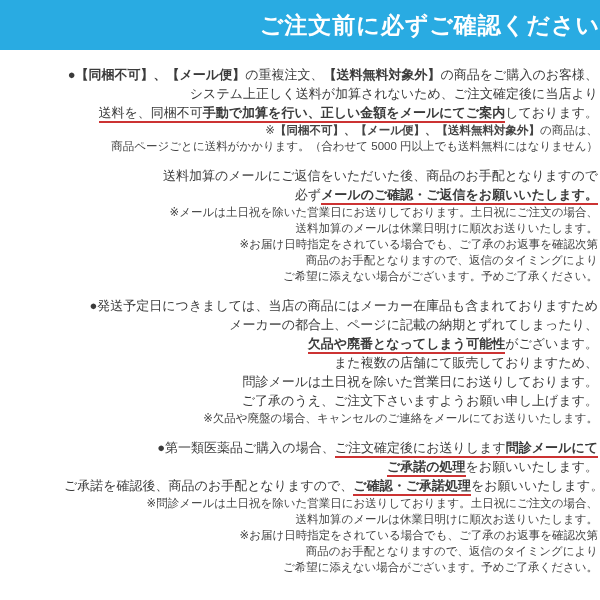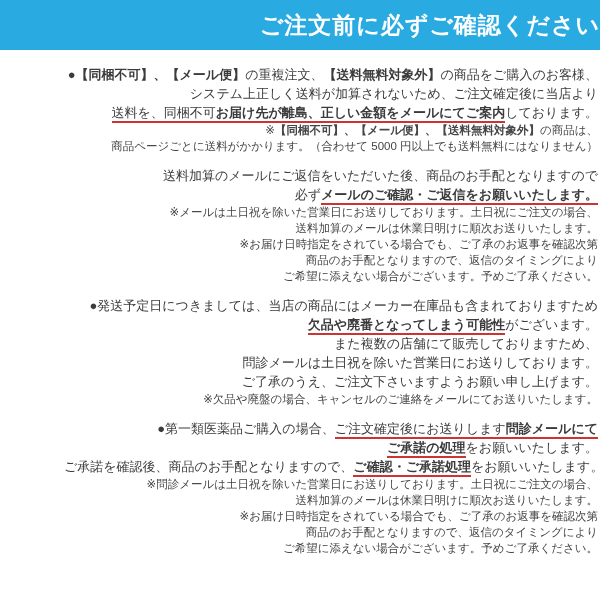--- a/index.html
+++ b/index.html
@@ -27,35 +27,36 @@
 <body style="color: rgb(59, 59, 59);">
 
 <div class="header" style="background: rgb(41, 171, 226); color: rgb(255, 255, 255);">
   <span>ご注文前に必ずご確認ください</span>
 </div>
 
 <div class="content">
     <div class="block">
       <div class="line main"><span class="b ">●【同梱不可】、【メール便】</span><span class="">の重複注文、</span><span class="b ">【送料無料対象外】</span><span class="">の商品をご購入のお客様、</span></div>
       <div class="line main"><span class="">システム上正しく送料が加算されないため、ご注文確定後に当店より</span></div>
-      <div class="line main"><span class="u">送料を、同梱不可</span><span class="b u">お届け先が離島、正しい金額をメールにてご案内</span><span class="">しております。</span></div>
+      <div class="line main"><span class="u">送料を、同梱不可</span><span class="b u">手動で加算を行い、正しい金額をメールにてご案内</span><span class="">しております。</span></div>
       <div class="line note"><span class="">※</span><span class="b ">【同梱不可】、【メール便】、【送料無料対象外】</span><span class="">の商品は、</span></div>
       <div class="line note indent"><span class="">商品ページごとに送料がかかります。（合わせて 5000 円以上でも送料無料にはなりません）</span></div>
     </div>
     <div class="block">
       <div class="line main"><span class="">送料加算のメールにご返信をいただいた後、商品のお手配となりますので</span></div>
       <div class="line main"><span class="">必ず</span><span class="b u">メールのご確認・ご返信をお願いいたします。</span></div>
       <div class="line note"><span class="">※メールは土日祝を除いた営業日にお送りしております。土日祝にご注文の場合、</span></div>
       <div class="line note indent"><span class="">送料加算のメールは休業日明けに順次お送りいたします。</span></div>
       <div class="line note"><span class="">※お届け日時指定をされている場合でも、ご了承のお返事を確認次第</span></div>
       <div class="line note indent"><span class="">商品のお手配となりますので、返信のタイミングにより</span></div>
       <div class="line note indent"><span class="">ご希望に添えない場合がございます。予めご了承ください。</span></div>
     </div>
     <div class="block">
       <div class="line main"><span class="">●発送予定日につきましては、当店の商品にはメーカー在庫品も含まれておりますため</span></div>
+      <div class="line main"><span class="">メーカーの都合上、ページに記載の納期とずれてしまったり、</span></div>
       <div class="line main"><span class="b u">欠品や廃番となってしまう可能性</span><span class="">がございます。</span></div>
       <div class="line main"><span class="">また複数の店舗にて販売しておりますため、</span></div>
       <div class="line main"><span class="">問診メールは土日祝を除いた営業日にお送りしております。</span></div>
       <div class="line main"><span class="">ご了承のうえ、ご注文下さいますようお願い申し上げます。</span></div>
       <div class="line note"><span class="">※欠品や廃盤の場合、キャンセルのご連絡をメールにてお送りいたします。</span></div>
     </div>
     <div class="block">
       <div class="line main"><span class="">●第一類医薬品ご購入の場合、</span><span class="u">ご注文確定後にお送りします</span><span class="b u">問診メールにて</span></div>
       <div class="line main"><span class="b u">ご承諾の処理</span><span class="">をお願いいたします。</span></div>
       <div class="line main"><span class="">ご承諾を確認後、商品のお手配となりますので、</span><span class="b u">ご確認・ご承諾処理</span><span class="">をお願いいたします。</span></div>

